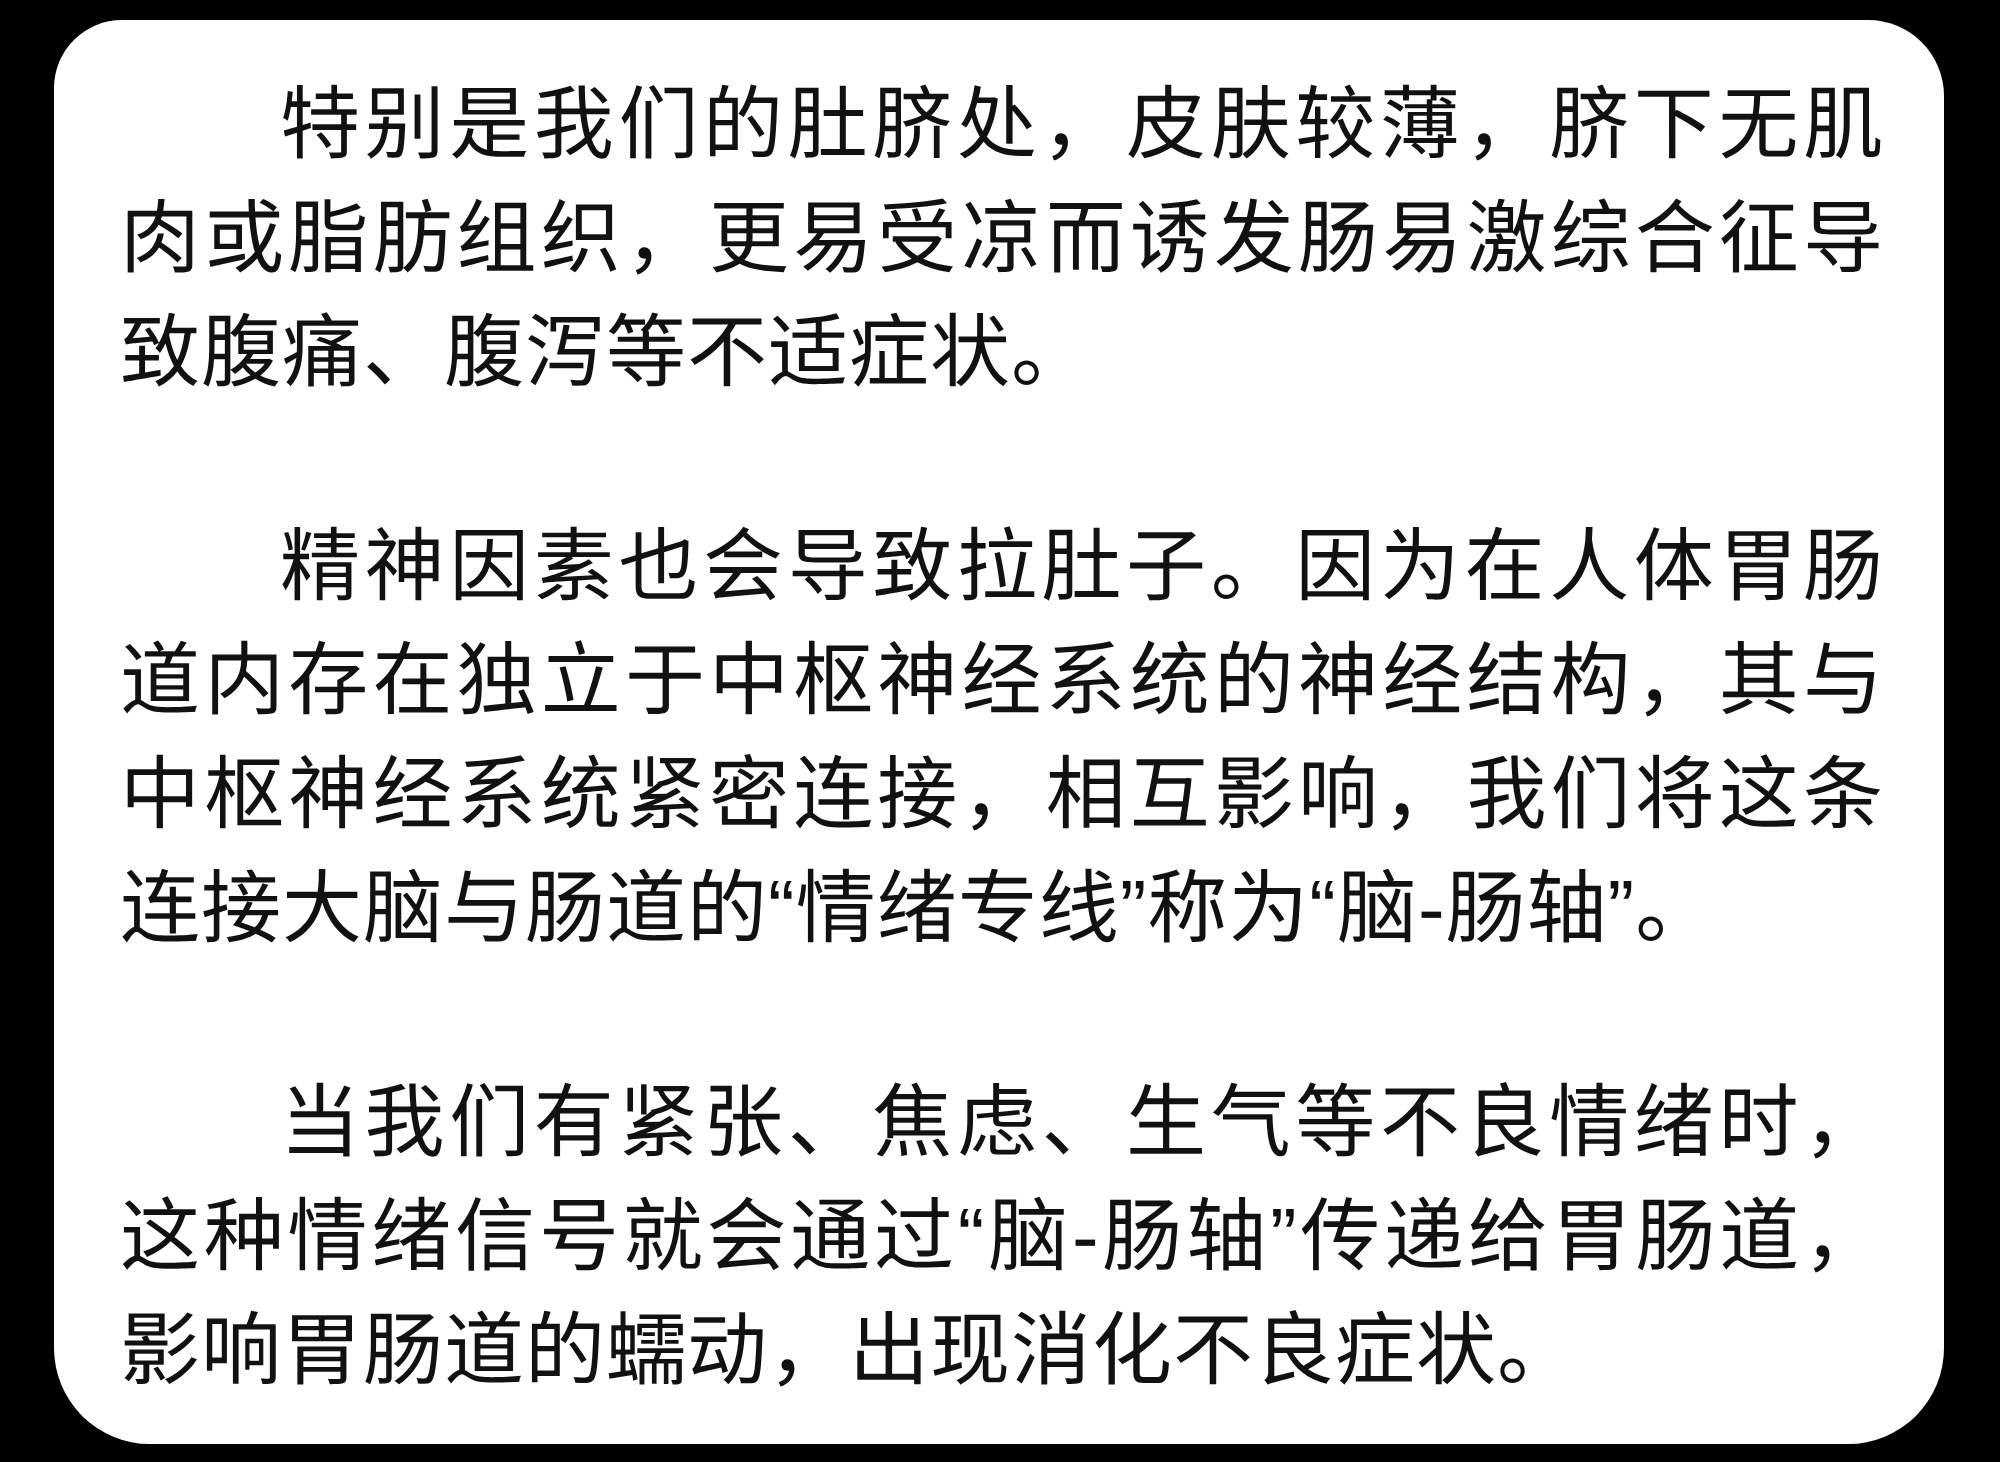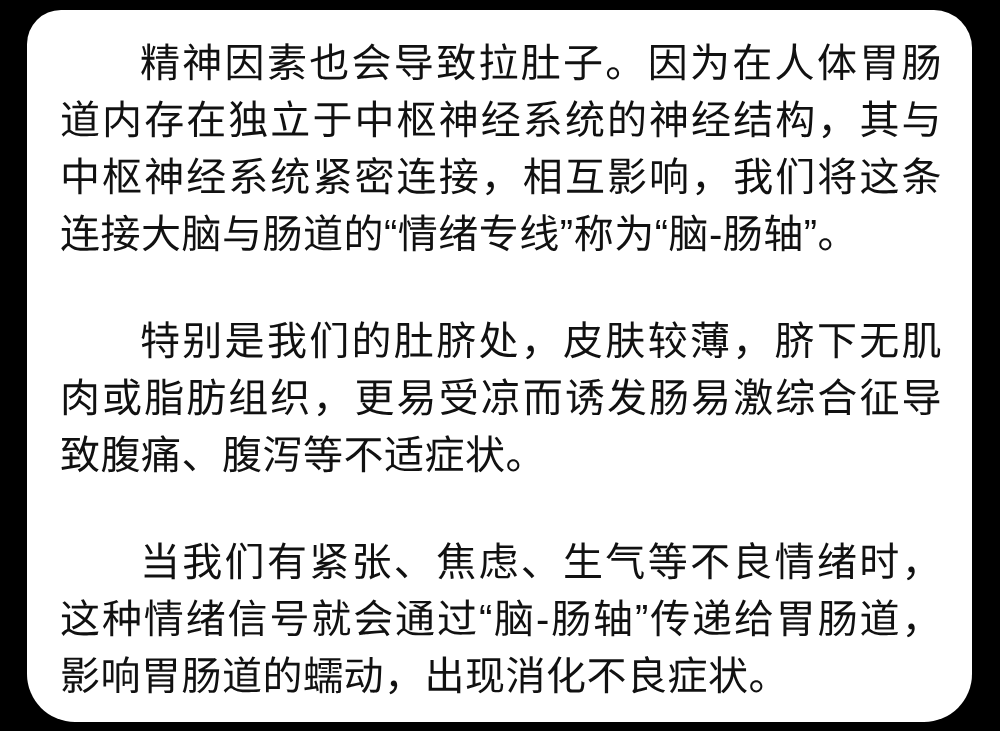--- a/index.html
+++ b/index.html
@@ -45,18 +45,18 @@
   .article-body p:last-child {
     margin-bottom: 0;
   }
 </style>
 </head>
 <body>
 
 <div class="page">
   <div class="article-card">
     <div class="article-body" lang="zh-CN">
+      <p>特别是我们的肚脐处，皮肤较薄，脐下无肌肉或脂肪组织，更易受凉而诱发肠易激综合征导致腹痛、腹泻等不适症状。</p>
       <p>精神因素也会导致拉肚子。因为在人体胃肠道内存在独立于中枢神经系统的神经结构，其与中枢神经系统紧密连接，相互影响，我们将这条连接大脑与肠道的“情绪专线”称为“脑-肠轴”。</p>
-      <p>特别是我们的肚脐处，皮肤较薄，脐下无肌肉或脂肪组织，更易受凉而诱发肠易激综合征导致腹痛、腹泻等不适症状。</p>
       <p>当我们有紧张、焦虑、生气等不良情绪时，这种情绪信号就会通过“脑-肠轴”传递给胃肠道，影响胃肠道的蠕动，出现消化不良症状。</p>
     </div>
   </div>
 </div>
 
 </body></html>

